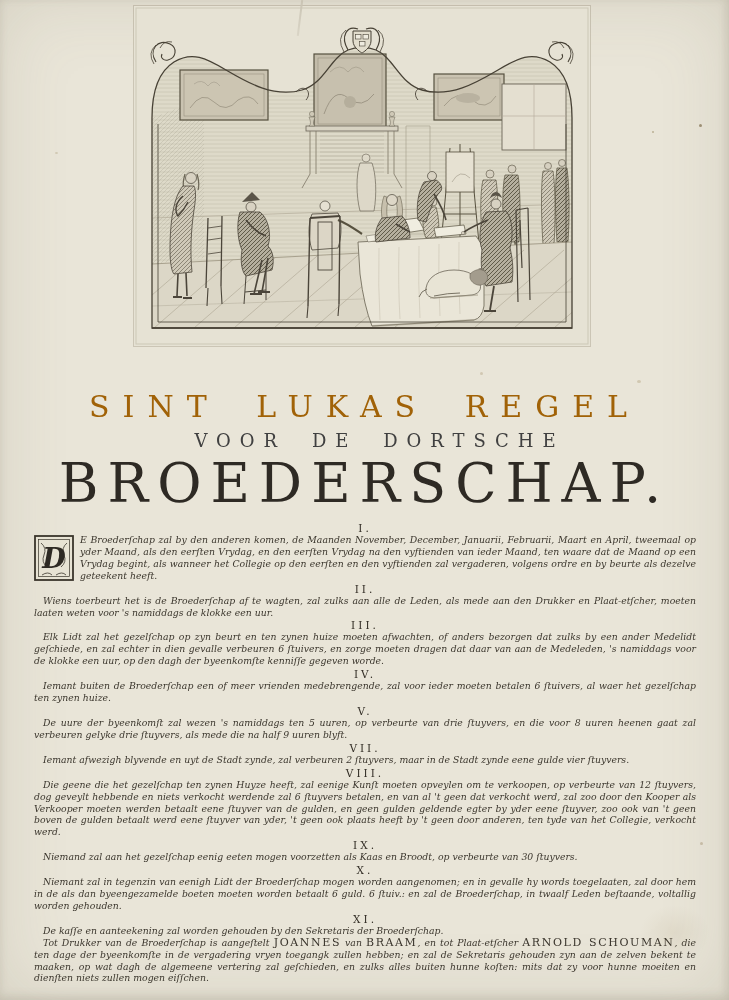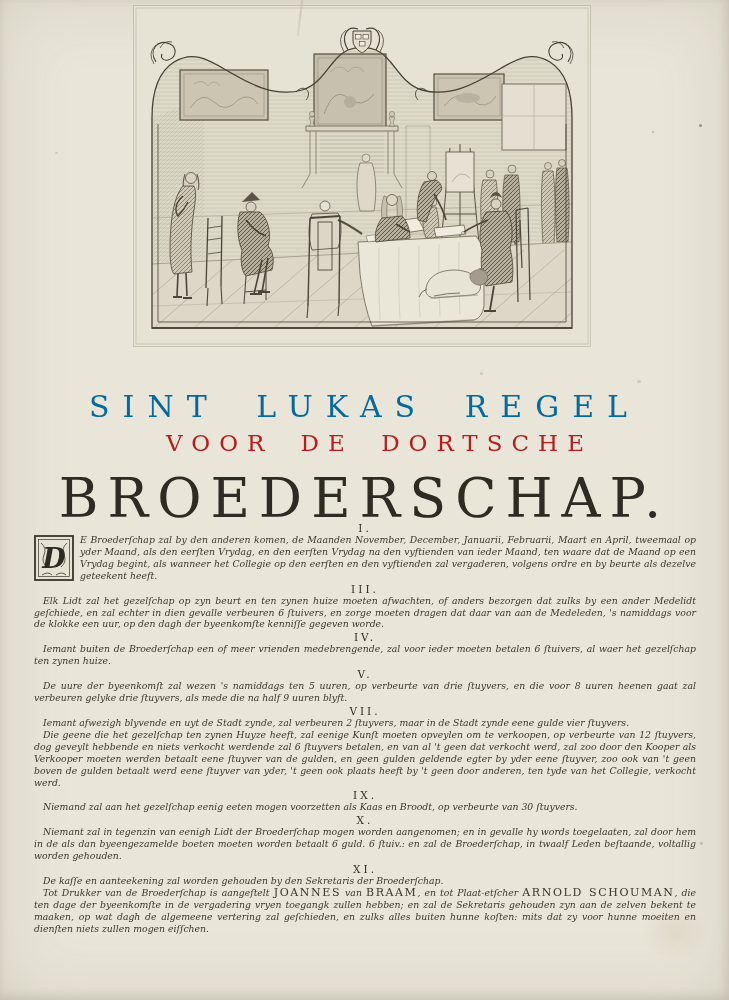--- a/index.html
+++ b/index.html
@@ -11,23 +11,23 @@
     color:var(--ink,#332e26);
   }
   
   .plate{
     position:absolute;left:134px;top:6px;width:456px;height:340px;
     background:#e6e2d4;outline:1px solid rgba(125,115,90,.28);
   }
   .plate svg{display:block;width:456px;height:340px;}
   
   .title-block{position:absolute;top:392px;left:0;width:729px;text-align:center;}
-  .t1{font-size:30px;line-height:1;letter-spacing:13px;word-spacing:14px;color:#0369a1;}
-  .t2{font-size:23px;line-height:1;letter-spacing:9px;word-spacing:11px;margin-top:10px;color:#b91c1c;margin-left:30px;}
-  .t3{font-size:54px;line-height:.95;letter-spacing:9px;margin-top:18px;color:#2e2a24;}
+  .t1{font-size:30px;line-height:1;letter-spacing:13px;word-spacing:14px;color:#a16207;}
+  .t2{font-size:18px;line-height:1;letter-spacing:9px;word-spacing:11px;margin-top:10px;color:#404040;margin-left:30px;}
+  .t3{font-size:54px;line-height:.95;letter-spacing:9px;margin-top:8px;color:#2e2a24;}
   
   .articles{
     position:absolute;top:521px;left:34px;width:662px;
     font-size:9.3px;line-height:11.9px;font-style:italic;color:#3a352c;
   }
   .art-num{
     font-style:normal;font-size:10.5px;line-height:10px;letter-spacing:3px;
     text-align:center;margin:2px 0 1px;color:#332e26;
   }
   .art p{margin:0;text-align:justify;text-indent:9px;}
@@ -272,20 +272,24 @@
             <svg viewBox="0 0 40 46" width="40" height="46">
     <rect x="1" y="1" width="38" height="44" fill="#e7e3d4" stroke="#3a352c" stroke-width="1.8"></rect>
     <rect x="4.5" y="4.5" width="31" height="37" fill="none" stroke="#3a352c" stroke-width="0.7"></rect>
     <path d="M7,8 q6,5 3,12 t3,12 M33,8 q-6,5 -3,12 t-3,12 M8,40 q6,-4 10,0 M22,40 q6,-4 10,0" fill="none" stroke="#3a352c" stroke-width=".8"></path>
     <text class="dropcap-letter" x="20" y="33" text-anchor="middle" font-family="DejaVu Serif, Liberation Serif, serif" font-size="27" font-weight="bold" fill="#2e2a24">D</text>
   </svg>
           </span>
 <span>E Broederſchap zal by den anderen komen, de Maanden November, December, Januarii, Februarii, Maart en April, tweemaal op yder Maand, als den eerſten Vrydag, en den eerſten Vrydag na den vyftienden van ieder Maand, ten waare dat de Maand op een Vrydag begint, als wanneer het Collegie op den eerſten en den vyftienden zal vergaderen, volgens ordre en by beurte als dezelve geteekent heeft.</span></p>
   </section>
 
+  <section class="art">
+    <div class="art-num">II.</div>
+    <p class="art-text"><span>Wiens toerbeurt het is de Broederſchap af te wagten, zal zulks aan alle de Leden, als mede aan den Drukker en Plaat-etſcher, moeten laaten weten voor 's namiddags de klokke een uur.</span></p>
+  </section>
 
   <section class="art">
     <div class="art-num">III.</div>
     <p class="art-text"><span>Elk Lidt zal het gezelſchap op zyn beurt en ten zynen huize moeten afwachten, of anders bezorgen dat zulks by een ander Medelidt geſchiede, en zal echter in dien gevalle verbeuren 6 ſtuivers, en zorge moeten dragen dat daar van aan de Medeleden, 's namiddags voor de klokke een uur, op den dagh der byeenkomſte kenniſſe gegeven worde.</span></p>
   </section>
 
   <section class="art">
     <div class="art-num">IV.</div>
     <p class="art-text"><span>Iemant buiten de Broederſchap een of meer vrienden medebrengende, zal voor ieder moeten betalen 6 ſtuivers, al waer het gezelſchap ten zynen huize.</span></p>
   </section>
@@ -297,20 +301,21 @@
   <section class="art">
     <p class="art-text"><span>De uure der byeenkomſt zal wezen 's namiddags ten 5 uuren, op verbeurte van drie ſtuyvers, en die voor 8 uuren heenen gaat zal verbeuren gelyke drie ſtuyvers, als mede die na half 9 uuren blyft.</span></p>
   </section>
 
   <section class="art">
     <div class="art-num">VII.</div>
     <p class="art-text"><span>Iemant afwezigh blyvende en uyt de Stadt zynde, zal verbeuren 2 ſtuyvers, maar in de Stadt zynde eene gulde vier ſtuyvers.</span></p>
   </section>
 
   <section class="art">
+    <div class="art-num">VIII.</div>
     <p class="art-text"><span>Die geene die het gezelſchap ten zynen Huyze heeft, zal eenige Kunſt moeten opveylen om te verkoopen, op verbeurte van 12 ſtuyvers, dog geveylt hebbende en niets verkocht werdende zal 6 ſtuyvers betalen, en van al 't geen dat verkocht werd, zal zoo door den Kooper als Verkooper moeten werden betaalt eene ſtuyver van de gulden, en geen gulden geldende egter by yder eene ſtuyver, zoo ook van 't geen boven de gulden betaalt werd eene ſtuyver van yder, 't geen ook plaats heeft by 't geen door anderen, ten tyde van het Collegie, verkocht werd.</span></p>
   </section>
 
   <section class="art">
     <div class="art-num">IX.</div>
     <p class="art-text"><span>Niemand zal aan het gezelſchap eenig eeten mogen voorzetten als Kaas en Broodt, op verbeurte van 30 ſtuyvers.</span></p>
   </section>
 
   <section class="art">
     <div class="art-num">X.</div>

